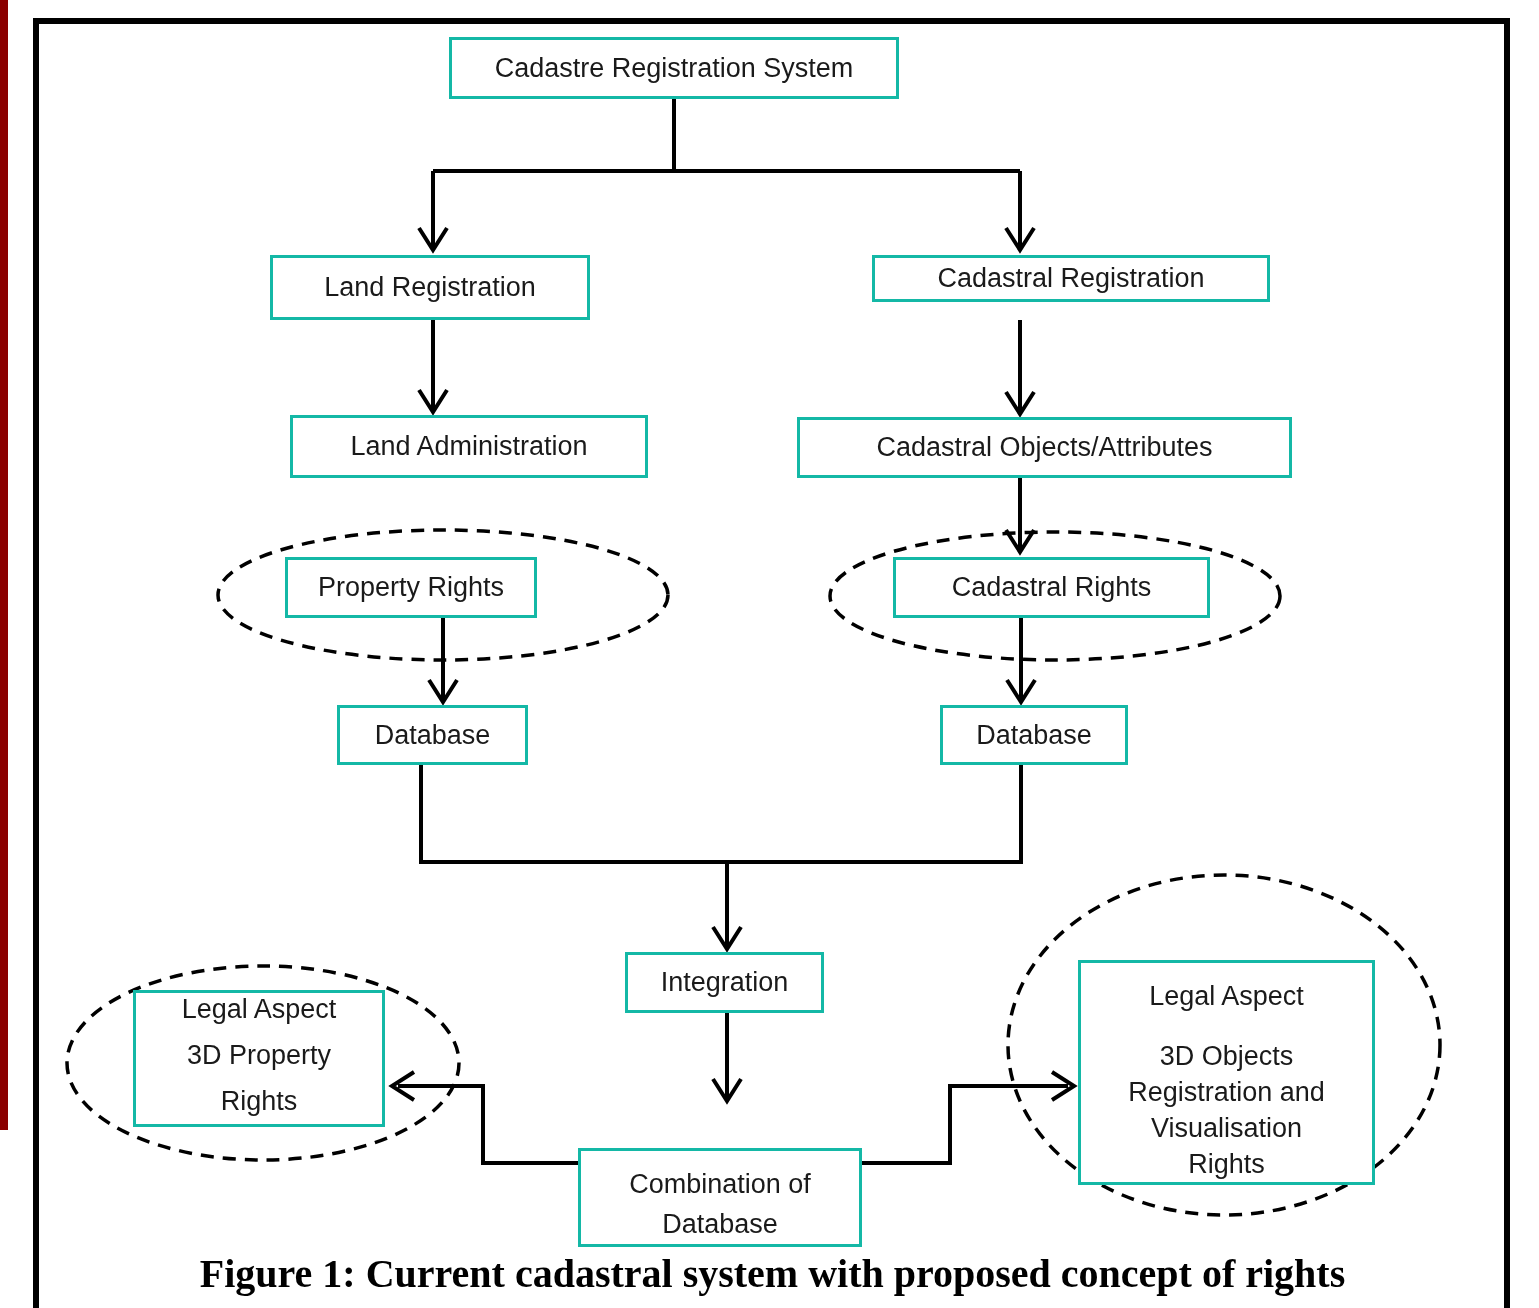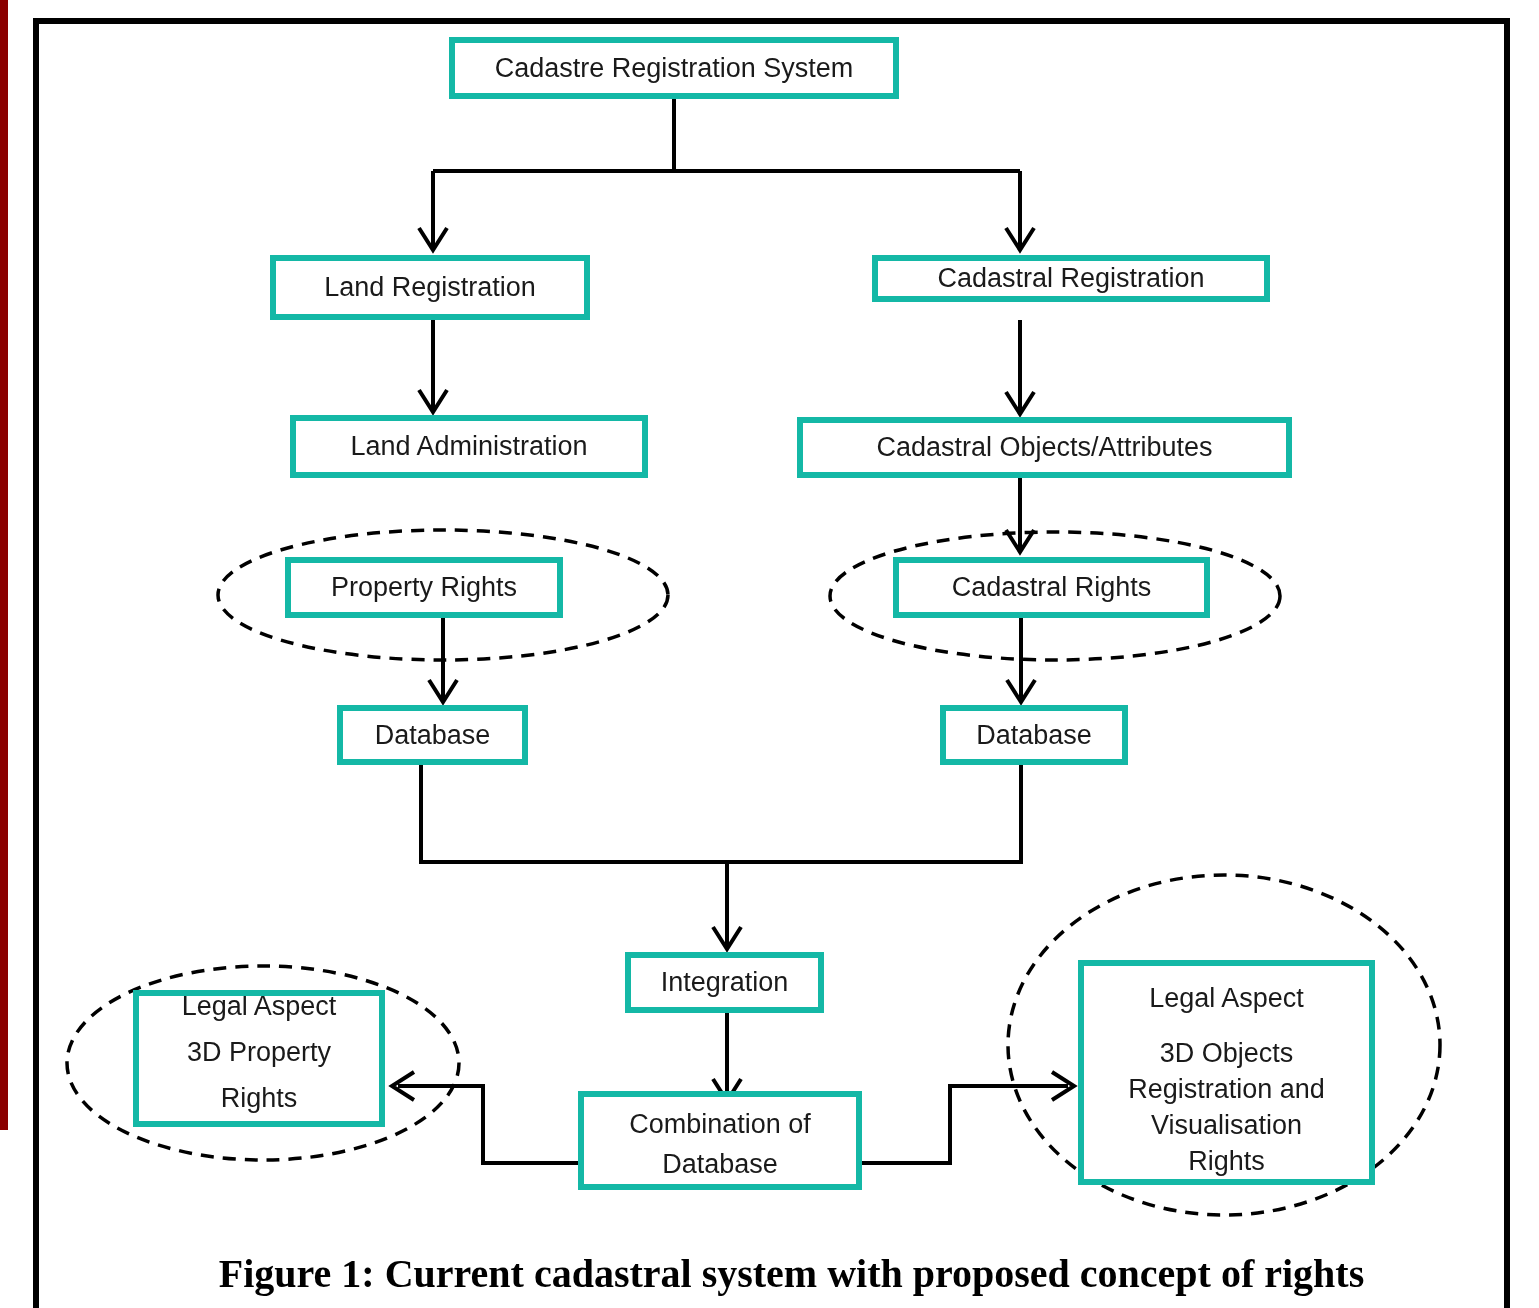--- a/index.html
+++ b/index.html
@@ -11,50 +11,50 @@
   }
   #edge-accent {
     position:absolute; left:0; top:0; width:8px; height:1130px;
     background:#8B0000;
   }
   #frame {
     position:absolute; left:33px; top:18px; width:1477px; height:1290px;
     border:6px solid #000; border-bottom:none; background:transparent;
   }
   .node {
-    position:absolute; background:#fff; border:6px solid #14b8a6;
+    position:absolute; background:#fff; border:3px solid #14b8a6;
     display:flex; align-items:center; justify-content:center;
     text-align:center; font-size:27px; line-height:1.2; color:#1a1a1a;
     z-index:3;
   }
   .multiline { flex-direction:column; justify-content:flex-end; }
   .multiline .ln { display:block; width:100%; }
   #connectors { position:absolute; left:0; top:0; z-index:2; }
   
   #n-top        { left:449px;  top:37px;  width:450px; height:62px; }
   #n-landreg    { left:270px;  top:255px; width:320px; height:65px; }
   #n-cadreg     { left:872px;  top:255px; width:398px; height:47px; }
   #n-landadm    { left:242px;  top:415px; width:358px; height:63px;margin-left:48px; }
   #n-cadobj     { left:797px;  top:417px; width:495px; height:61px; }
-  #n-proprights { left:285px;  top:557px; width:278px; height:61px; }
+  #n-proprights { left:285px;  top:557px; width:252px; height:61px; }
   #n-cadrights  { left:893px;  top:557px; width:317px; height:61px; }
   #n-dbleft     { left:337px;  top:705px; width:191px; height:60px; }
   #n-dbright    { left:940px;  top:705px; width:188px; height:60px; }
   #n-integration{ left:625px;  top:952px; width:199px; height:61px; }
-  #n-combo      { left:578px;  top:1091px; width:284px; height:99px;
+  #n-combo      { left:578px;  top:1148px; width:284px; height:99px;
                   padding-top:8px; line-height:40px; }
   #n-legal-left { left:133px;  top:990px; width:252px; height:137px;
                   overflow:hidden; padding-top:12px; line-height:46px; }
   #n-legal-right{ left:1078px; top:960px; width:297px; height:225px;
                   padding-top:14px; line-height:36px; }
   #n-legal-right .gap { height:24px; }
   #caption {
     position:absolute; left:40px; top:1250px; width:1465px;
     text-align:center; font-family:"Liberation Serif", serif;
-    font-weight:bold; font-size:40px; color:#000; z-index:3;margin-left:19px;
+    font-weight:bold; font-size:40px; color:#000; z-index:3;
   }
 </style>
 </head>
 <body>
 
 <div id="stage">
 
   <div id="edge-accent"></div>
   <div id="frame"></div>
 

